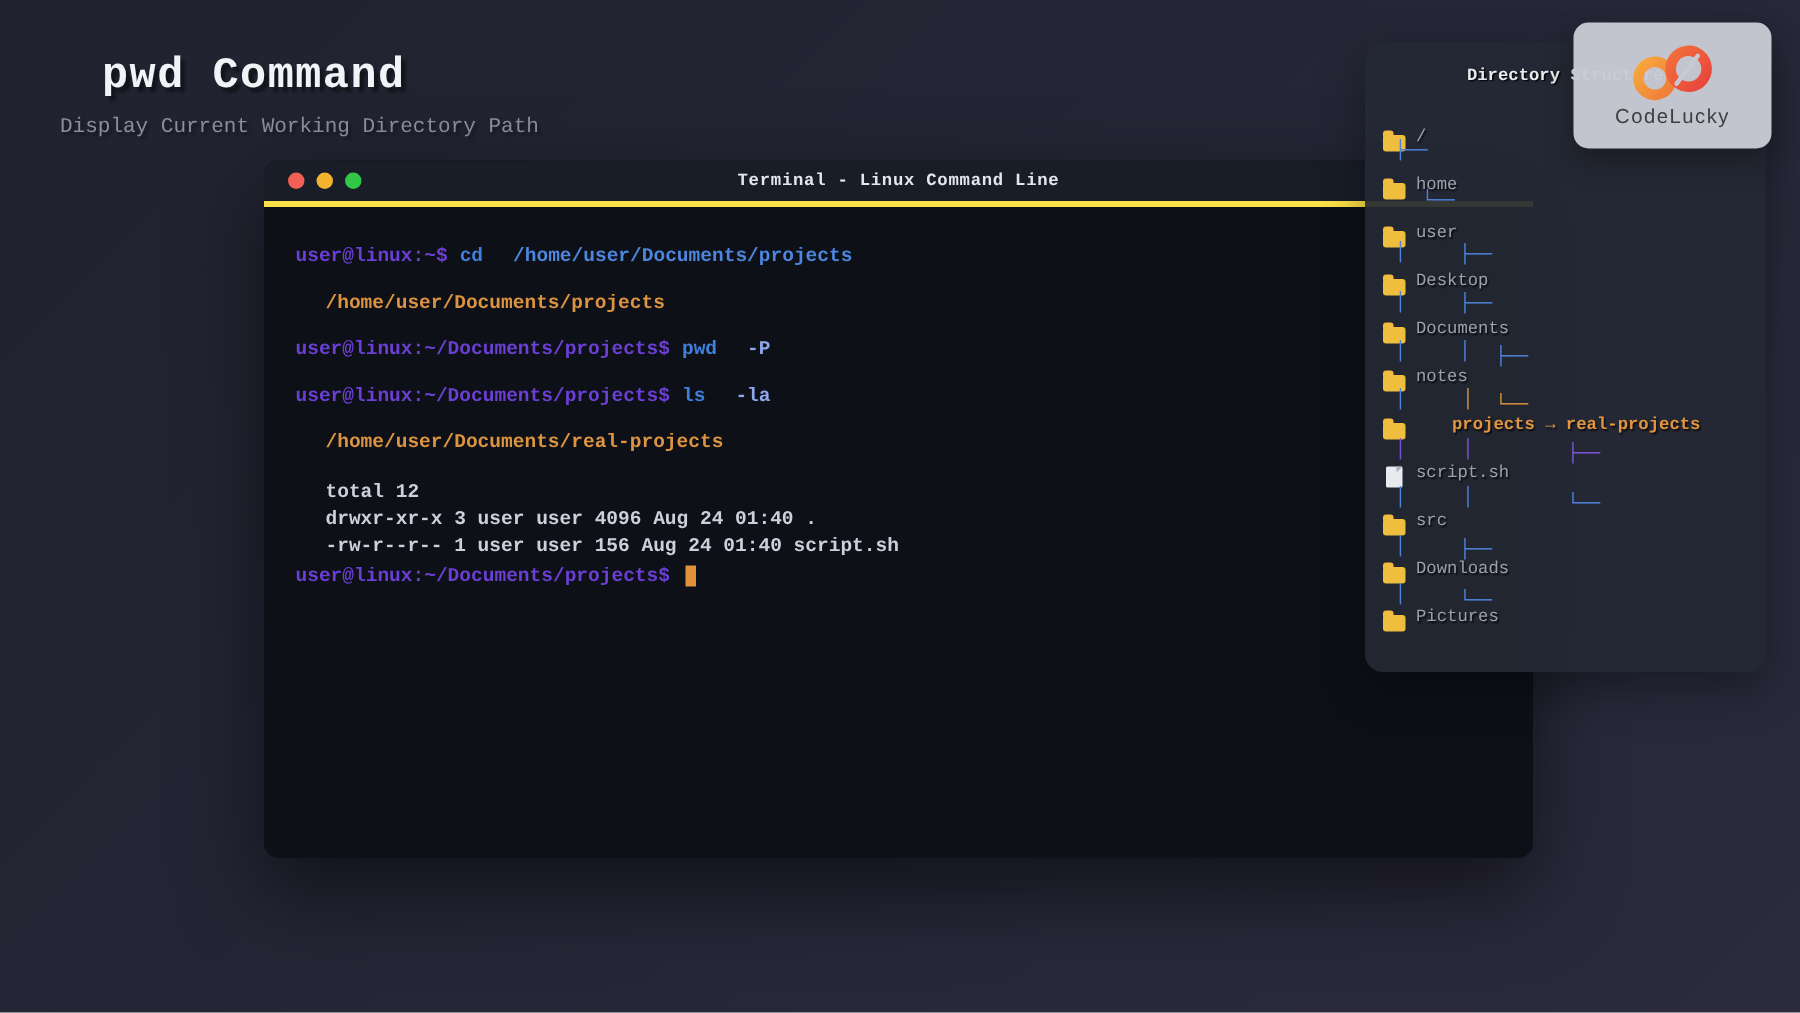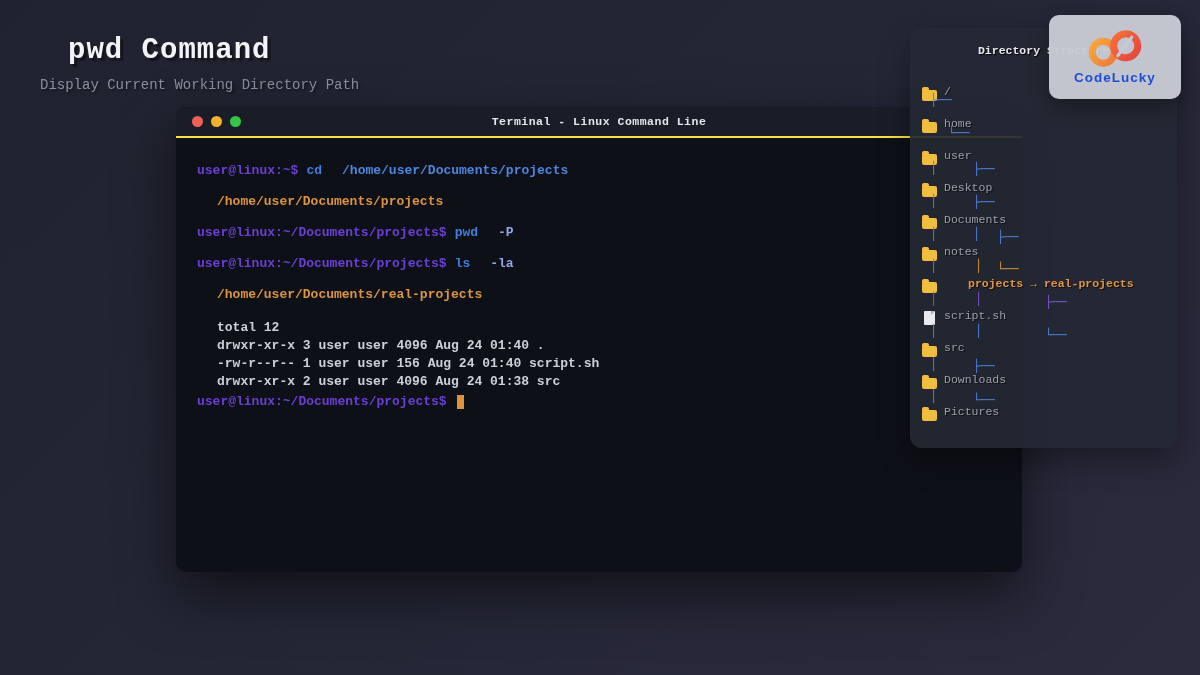--- a/index.html
+++ b/index.html
@@ -22,21 +22,21 @@
   }
 
   
   .terminal {
     position:absolute; left:176px; top:107px; width:846px; height:465px;
     background:#0d1016; border-radius:10px;
     box-shadow:0 22px 55px rgba(0,0,0,0.55);
   }
   .titlebar {
     position:relative; height:31px; background:#191d27;
-    border-radius:10px 10px 0 0; border-bottom:2px solid #fde047;
+    border-radius:10px 10px 0 0; border-bottom:4px solid #fde047;
     display:flex; align-items:center; justify-content:center;
   }
   .dots { position:absolute; left:16px; top:0; height:100%; display:flex; align-items:center; gap:8px; }
   .dot { width:11px; height:11px; border-radius:50%; }
   .dot.red { background:#f25f57; }
   .dot.yellow { background:#f3b32f; }
   .dot.green { background:#33c748; }
   .titlebar .title { font-size:11.5px; font-weight:bold; color:#e3e6ec; letter-spacing:0.5px; }
 
   .term-body { padding:26px 0 0 21px; font-size:13px; font-weight:bold; }
@@ -103,21 +103,21 @@
   
   .badge {
     position:absolute; left:1049px; top:15px; width:132px; height:84px;
     background:rgba(199,202,212,0.97); border-radius:10px;
     box-shadow:0 8px 20px rgba(0,0,0,0.3);
     display:flex; flex-direction:column; align-items:center; justify-content:center;
   }
   .badge svg { display:block; margin-bottom:2px; }
   .badge .brand {
     font-family:"Liberation Sans", sans-serif; font-size:13.5px;
-    font-weight:bold; color:#1d4ed8; letter-spacing:1px;
+    font-weight:normal; color:#404040; letter-spacing:1px;
   }
 </style>
 </head>
 <body>
 
 <div class="header">
   <h1>pwd Command</h1>
   <div class="subtitle">Display Current Working Directory Path</div>
 </div>
 
@@ -140,21 +140,20 @@
     <div class="line"><span class="prompt">user@linux:~/Documents/projects$</span><span class="cmd">pwd</span><span class="arg-flag">-P</span></div>
 
     <div class="line"><span class="prompt">user@linux:~/Documents/projects$</span><span class="cmd">ls</span><span class="arg-flag">-la</span></div>
 
     <div class="line out">/home/user/Documents/real-projects</div>
 
     <div class="ls-block">
       <div>total 12</div>
       <div>drwxr-xr-x 3 user user 4096 Aug 24 01:40 .</div>
       <div>-rw-r--r-- 1 user user 156 Aug 24 01:40 script.sh</div>
-      <div>drwxr-xr-x 2 user user 4096 Aug 24 01:38 src</div>
     </div>
 
     <div class="line"><span class="prompt">user@linux:~/Documents/projects$</span><span class="cursor"></span></div>
   </div>
 </div>
 
 <div class="panel">
   <div class="panel-title">Directory Structure</div>
 
   <div class="tree-row" style="top:57px">

